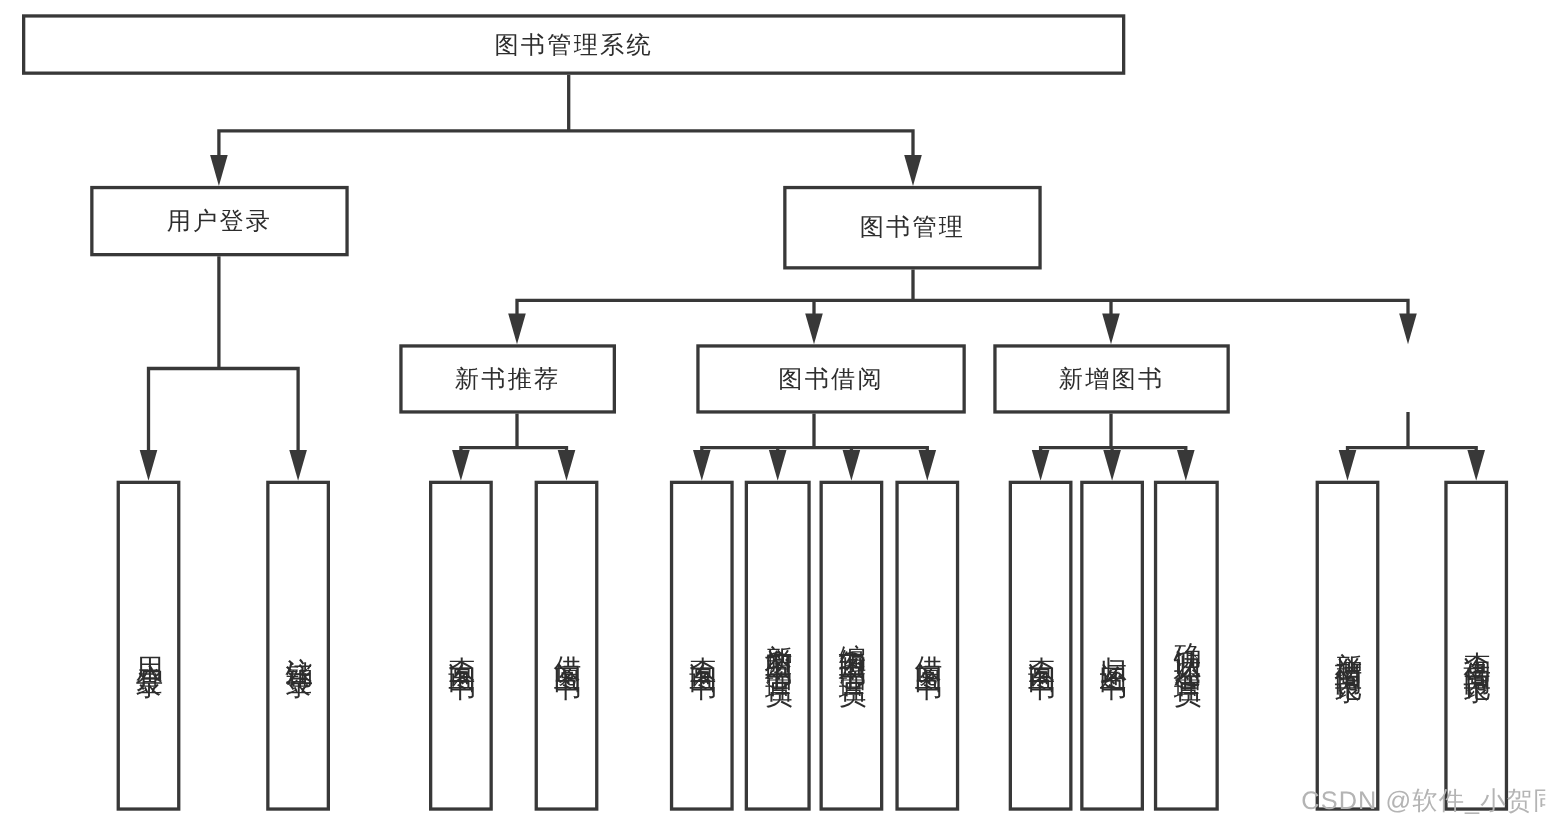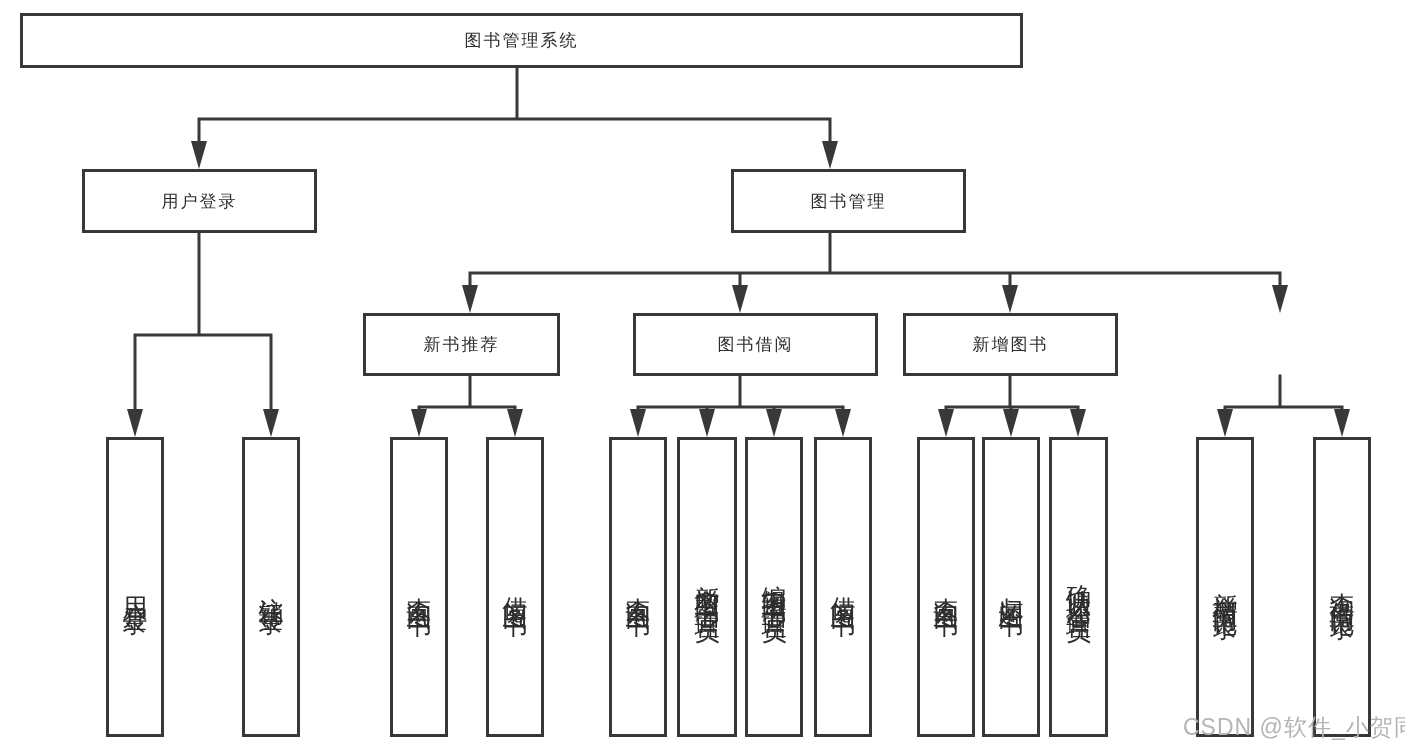--- a/index.html
+++ b/index.html
@@ -15,21 +15,21 @@
     position: absolute;
     box-sizing: border-box;
     border: 3px solid #383838;
     background: #ffffff;
     display: flex;
     align-items: center;
     justify-content: center;
     color: #2d2d2d;
   }
   .h-label {
-    font-size: 17px;
+    font-size: 22px;
     letter-spacing: 2px;
     white-space: nowrap;
   }
   .v-label {
     writing-mode: vertical-rl;
     text-orientation: mixed;
     font-size: 25px;
     letter-spacing: 5px;
     line-height: 1;
   }
@@ -100,21 +100,21 @@
     </g>
   </svg>
 
   <div class="box" style="left:20px; top:13px; width:1003px; height:55px;">
     <span class="h-label">图书管理系统</span>
   </div>
 
   <div class="box" style="left:82px; top:169px; width:235px; height:64px;">
     <span class="h-label">用户登录</span>
   </div>
-  <div class="box" style="left:731px; top:169px; width:235px; height:64px;">
+  <div class="box" style="left:712px; top:169px; width:235px; height:76px;">
     <span class="h-label">图书管理</span>
   </div>
 
   <div class="box" style="left:363px; top:313px; width:197px; height:63px;">
     <span class="h-label">新书推荐</span>
   </div>
   <div class="box" style="left:633px; top:313px; width:245px; height:63px;">
     <span class="h-label">图书借阅</span>
   </div>
   <div class="box" style="left:903px; top:313px; width:215px; height:63px;">

